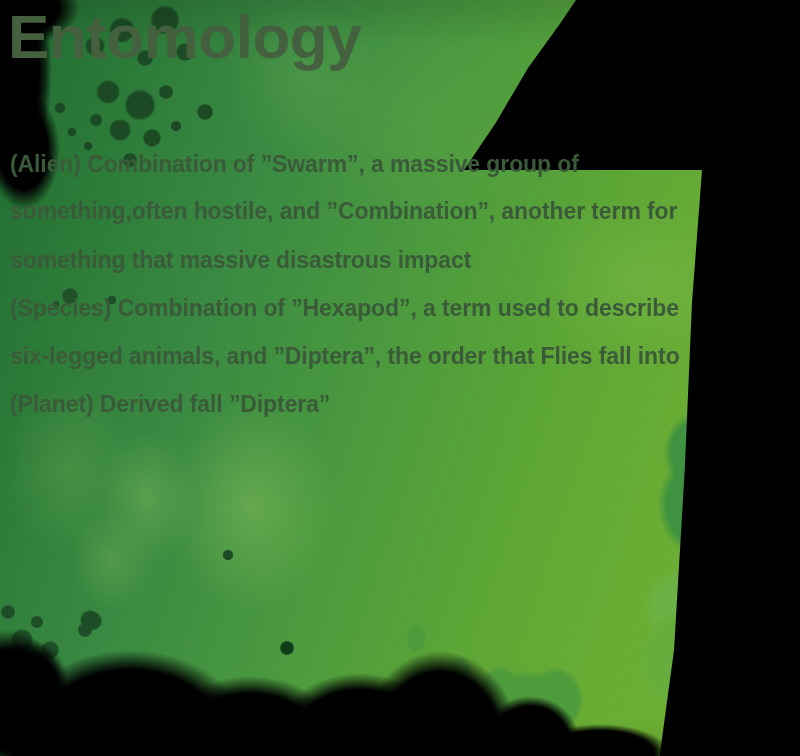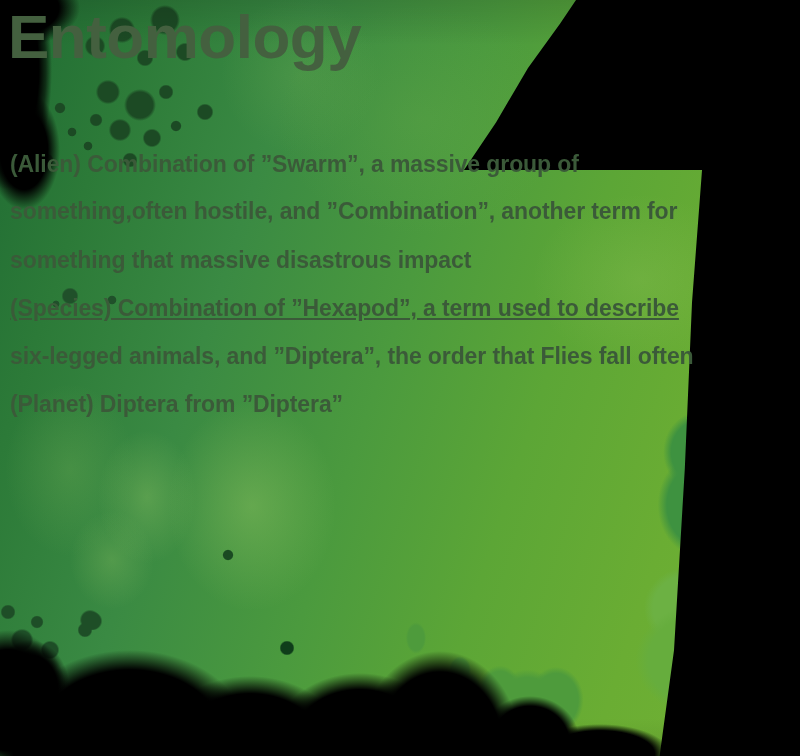--- a/index.html
+++ b/index.html
@@ -212,21 +212,21 @@
     left: 10px;
     font-size: 23px;
     line-height: 1.1;
     letter-spacing: -0.1px;
     color: #3b5a39;
     --sw: 4px;
   }
   .l0 { top: 152px; }
   .l1 { top: 199px; }
   .l2 { top: 248px; }
-  .l3 { top: 296px; text-decoration: underline; }
+  .l3 { top: 296px; }
   .l4 { top: 344px; }
   .l5 { top: 392px; }
 </style>
 </head>
 <body>
 
 <div id="stage">
 
   <div class="bg-layer" id="bg-base"></div>
   <div class="bg-layer" id="bg-blobs-light"></div>
@@ -245,18 +245,18 @@
     <div id="title" class="otext" data-text="Entomology">Entomology</div>
 
     <div class="body-line otext l0" data-text="(Alien) Combination of ”Swarm”, a massive group of">(Alien) Combination of ”Swarm”, a massive group of</div>
 
     <div class="body-line otext l1" data-text="something,often hostile, and ”Armageddon”, another term for">something,often hostile, and ”Combination”, another term for</div>
 
     <div class="body-line otext l2" data-text="something that causes disastrous impact">something that massive disastrous impact</div>
 
     <div class="body-line otext l3" data-text="(Species) Combination of ”Hexapod”, a term used to describe">(Species) Combination of ”Hexapod”, a term used to describe</div>
 
-    <div class="body-line otext l4" data-text="six-legged animals, and ”Diptera”, the order that Flies fall into">six-legged animals, and ”Diptera”, the order that Flies fall often</div>
-
-    <div class="body-line otext l5" data-text="(Planet) Derived from ”Diptera”">(Planet) Diptera from ”Diptera”</div>
+    <div class="body-line otext l4" data-text="six-legged animals, and ”Diptera”, the order that Flies fall into">six-legged animals, and ”Diptera”, the order that Flies fall into</div>
+
+    <div class="body-line otext l5" data-text="(Planet) Derived from ”Diptera”">(Planet) Derived fall ”Diptera”</div>
 
   </div>
 </div>
 
 </body></html>

